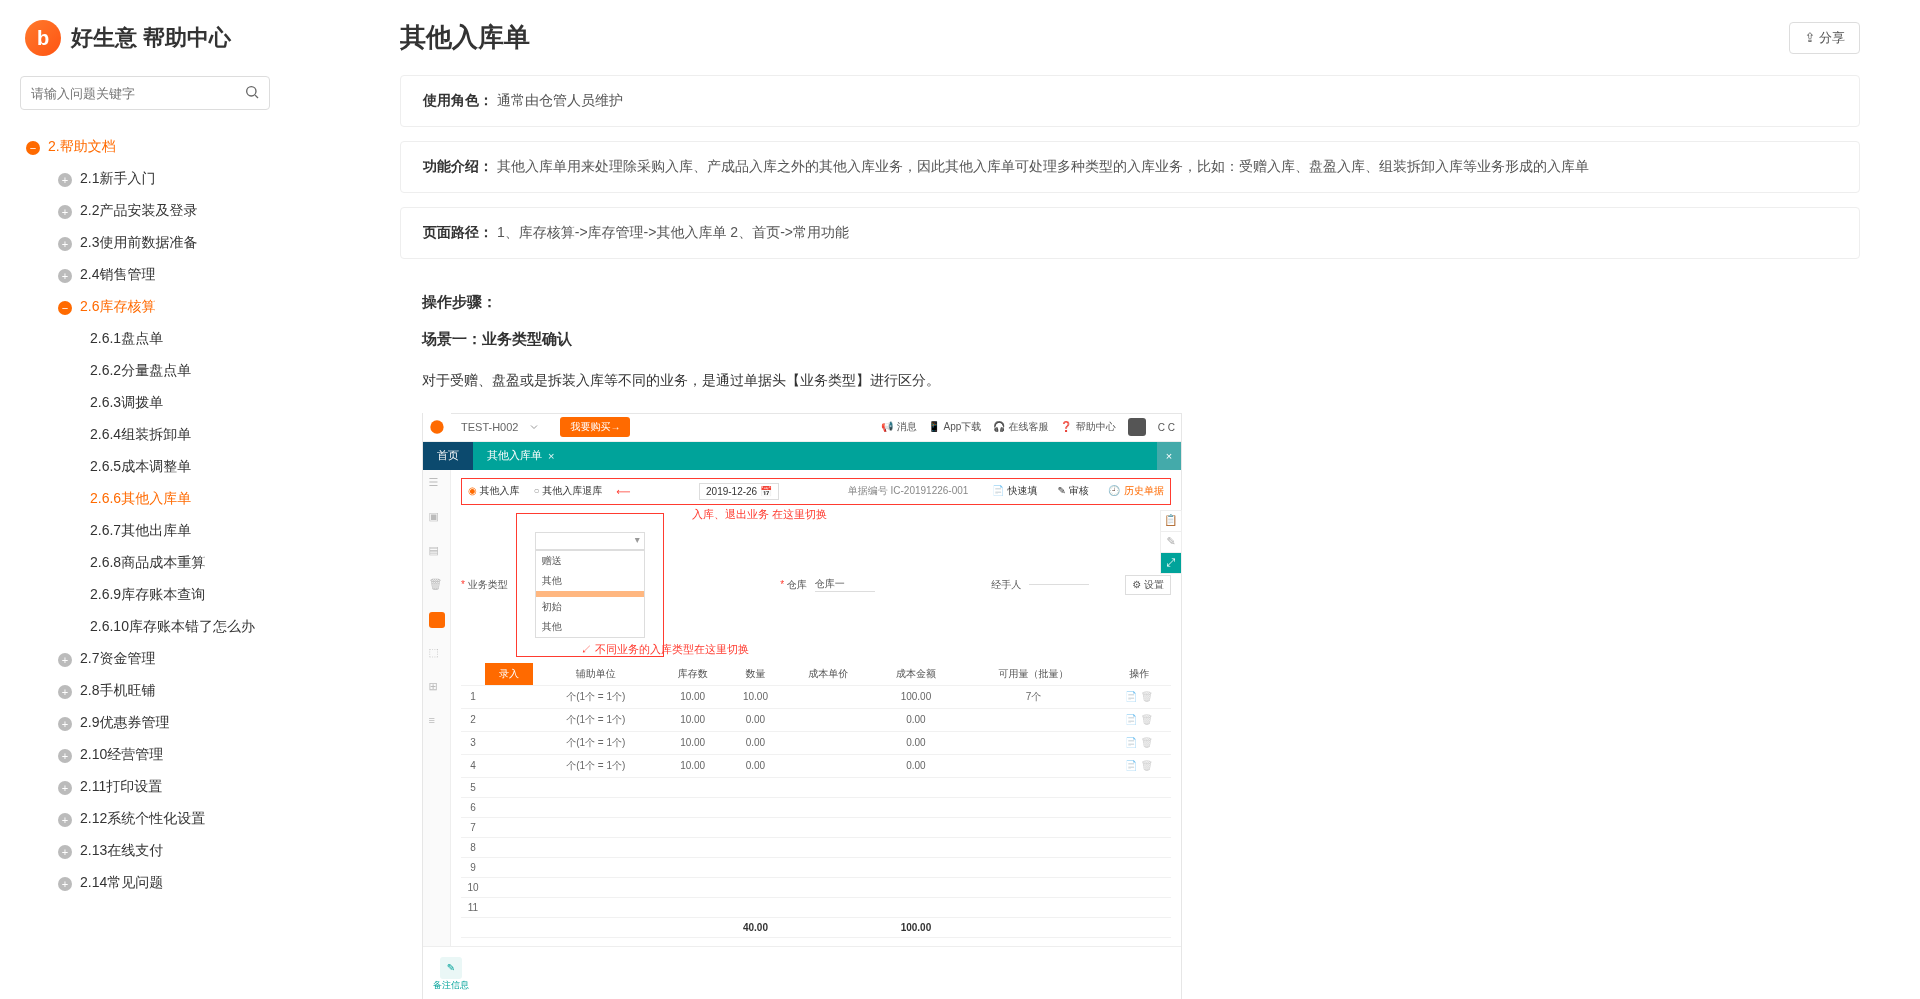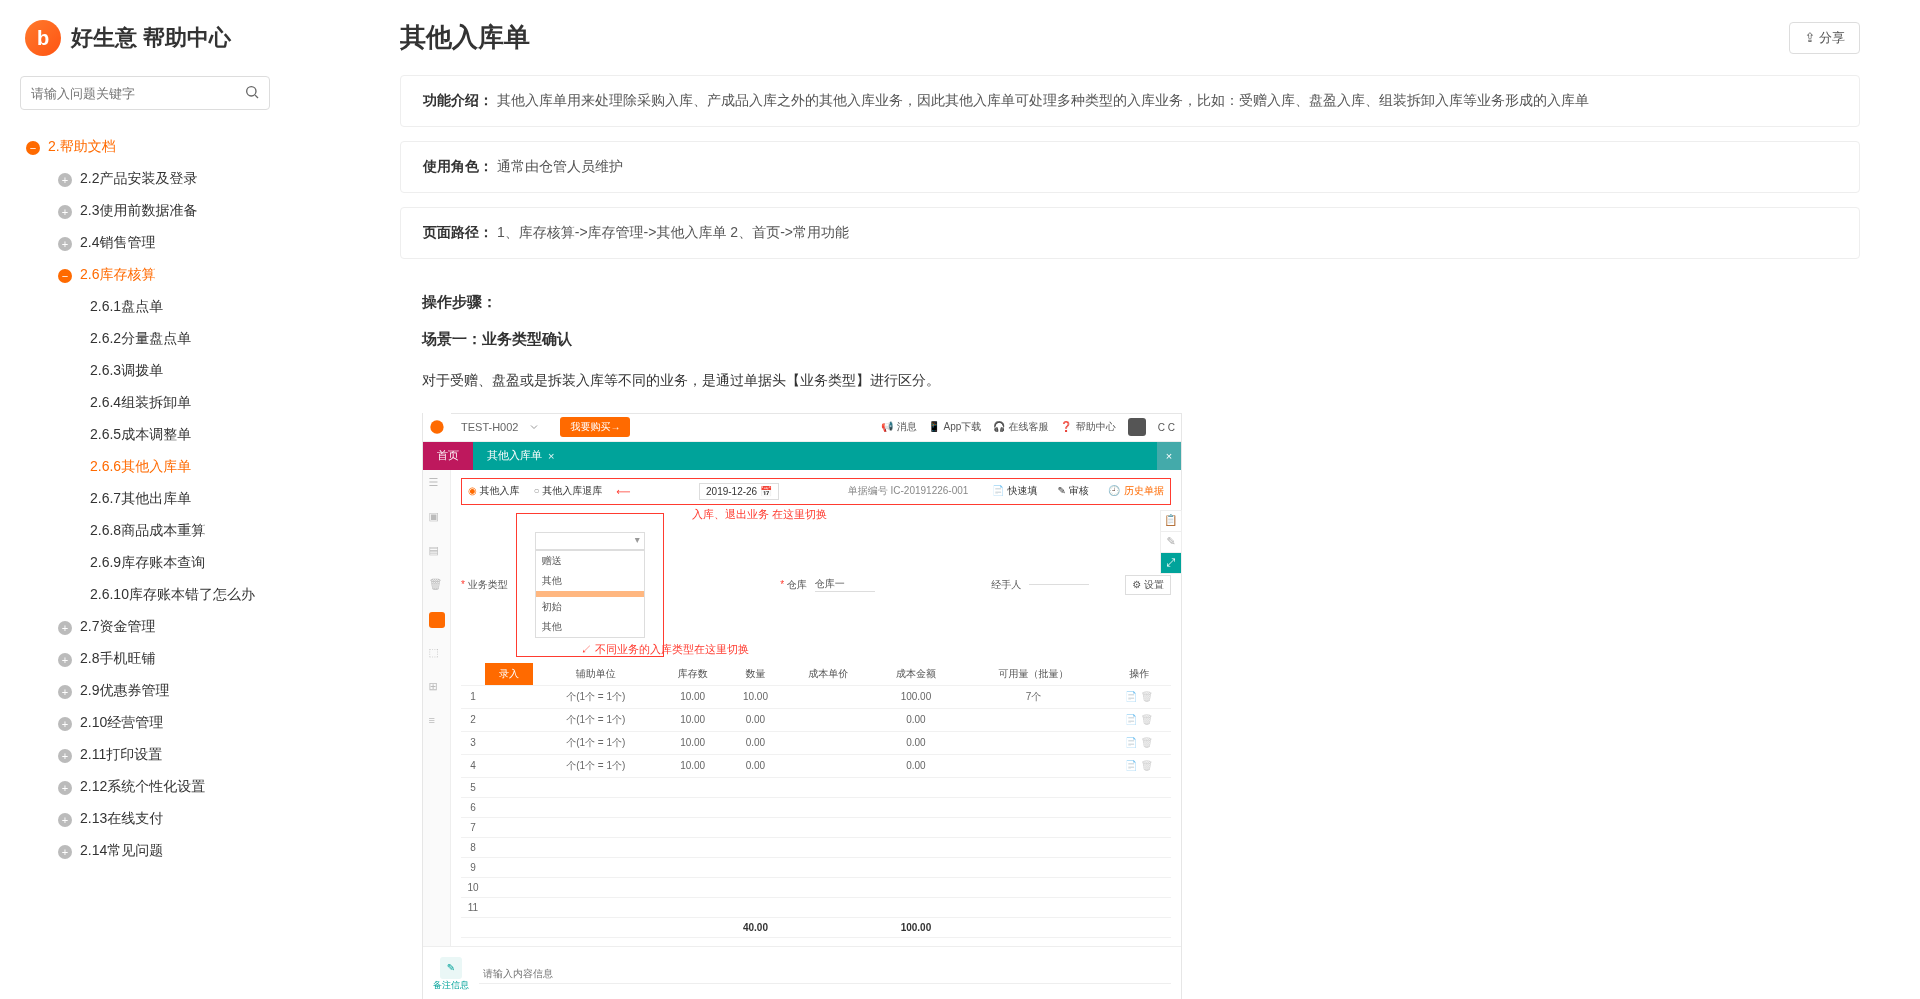--- a/index.html
+++ b/index.html
@@ -37,21 +37,21 @@
 .shot-top { display:flex; align-items:center; background:#fff; border-bottom:1px solid #eee; height:28px; }
 .shot-top .br { width:28px; height:28px; background:#fff; display:flex; align-items:center; justify-content:center; }
 .shot-top .br svg{width:16px;height:16px;}
 .shot-top .txt { padding:0 10px; color:#666; }
 .shot-top .sp { flex:1; }
 .shot-top .orange-btn{ background:#ff6a00; color:#fff; padding:3px 10px; border-radius:3px; font-size:10px;}
 .shot-top .rlink{ color:#555; margin:0 6px; font-size:10px;}
 .shot-top .av{ width:18px;height:18px;border-radius:3px;background:#555;margin:0 6px;}
 .shot-tabs { display:flex; background:#00a39a; color:#fff; height:28px; align-items:stretch; }
 .shot-tabs .tab { padding:0 14px; display:flex; align-items:center; font-size:11px; }
-.shot-tabs .tab.dark { background:#be185d; }
+.shot-tabs .tab.dark { background:#0c4a6e; }
 .shot-tabs .tab .x{ margin-left:6px; opacity:.9;}
 .shot-tabs .grow{flex:1;}
 .shot-tabs .xend{ width:24px; background:#4aa; display:flex; align-items:center; justify-content:center;}
 .shot-body { display:flex; }
 .shot-left { width:28px; background:#fafafa; border-right:1px solid #eee; display:flex; flex-direction:column; align-items:center; padding-top:6px; gap:18px; }
 .shot-left .ic{ width:16px; height:16px; color:#bbb; }
 .shot-left .ic.on{ color:#ff6a00; background:#ff6a00; border-radius:3px;}
 .shot-main { flex:1; padding: 8px 10px; position:relative; }
 .radio-row { border:1.5px solid #ff3b30; padding:4px 6px; display:flex; align-items:center; gap:14px; margin-bottom:8px; position:relative; font-size:10px;}
 .radio-row .r { color:#333; }
@@ -102,20 +102,21 @@
       <input class="search-input" type="text" placeholder="请输入问题关键字" style="">
       <span class="search-icon">
         <svg width="16" height="16" viewBox="0 0 24 24" fill="none" stroke="currentColor" stroke-width="2">
             <circle cx="11" cy="11" r="7"></circle>
             <line x1="21" y1="21" x2="16.65" y2="16.65"></line>
           </svg>
       </span>
     </div>
     <ul class="nav">
       <li class="lvl1 active"><span class="minus-ic">−</span><a>2.帮助文档</a></li>
+      <li class="lvl2"><span class="plus-ic">+</span><a>2.1新手入门</a></li>
       <li class="lvl2"><span class="plus-ic">+</span><a>2.2产品安装及登录</a></li>
       <li class="lvl2"><span class="plus-ic">+</span><a>2.3使用前数据准备</a></li>
       <li class="lvl2"><span class="plus-ic">+</span><a>2.4销售管理</a></li>
       <li class="lvl2 active"><span class="minus-ic">−</span><a>2.6库存核算</a></li>
       <li class="lvl3"><a>2.6.1盘点单</a></li>
       <li class="lvl3"><a>2.6.2分量盘点单</a></li>
       <li class="lvl3"><a>2.6.3调拨单</a></li>
       <li class="lvl3"><a>2.6.4组装拆卸单</a></li>
       <li class="lvl3"><a>2.6.5成本调整单</a></li>
       <li class="lvl3 current"><a>2.6.6其他入库单</a></li>
@@ -137,24 +138,24 @@
   <main class="main">
     <div class="title-row">
       <h1 class="page-title">其他入库单</h1>
       <button class="share-btn">
         <span>⇪</span>
         <span>分享</span>
       </button>
     </div>
 
     <div class="info-box">
+      <b>使用角色：</b><span>通常由仓管人员维护</span>
+    </div>
+    <div class="info-box">
       <b>功能介绍：</b><span>其他入库单用来处理除采购入库、产成品入库之外的其他入库业务，因此其他入库单可处理多种类型的入库业务，比如：受赠入库、盘盈入库、组装拆卸入库等业务形成的入库单</span>
-    </div>
-    <div class="info-box">
-      <b>使用角色：</b><span>通常由仓管人员维护</span>
     </div>
     <div class="info-box">
       <b>页面路径：</b><span>1、库存核算-&gt;库存管理-&gt;其他入库单 2、首页-&gt;常用功能</span>
     </div>
 
     <div class="body-block">
       <div class="step-title">操作步骤：</div>
       <div class="scene">场景一：业务类型确认</div>
       <p>对于受赠、盘盈或是拆装入库等不同的业务，是通过单据头【业务类型】进行区分。</p>
 
@@ -339,21 +340,20 @@
               <div>✎</div>
               <div class="on">⤢</div>
             </div>
           </div>
         </div>
         <div class="remark-row">
           <div style="display:flex;flex-direction:column;align-items:center;">
             <span class="ricon">✎</span>
             <span class="rlbl">备注信息</span>
           </div>
-          <input type="text" placeholder="请输入内容信息" style="">
         </div>
         <div class="foot-btns">
           <button class="b1">放弃</button>
           <button class="b2">保存草稿</button>
           <button class="b3">保存</button>
         </div>
       </div>
 
     </div>
   </main>

